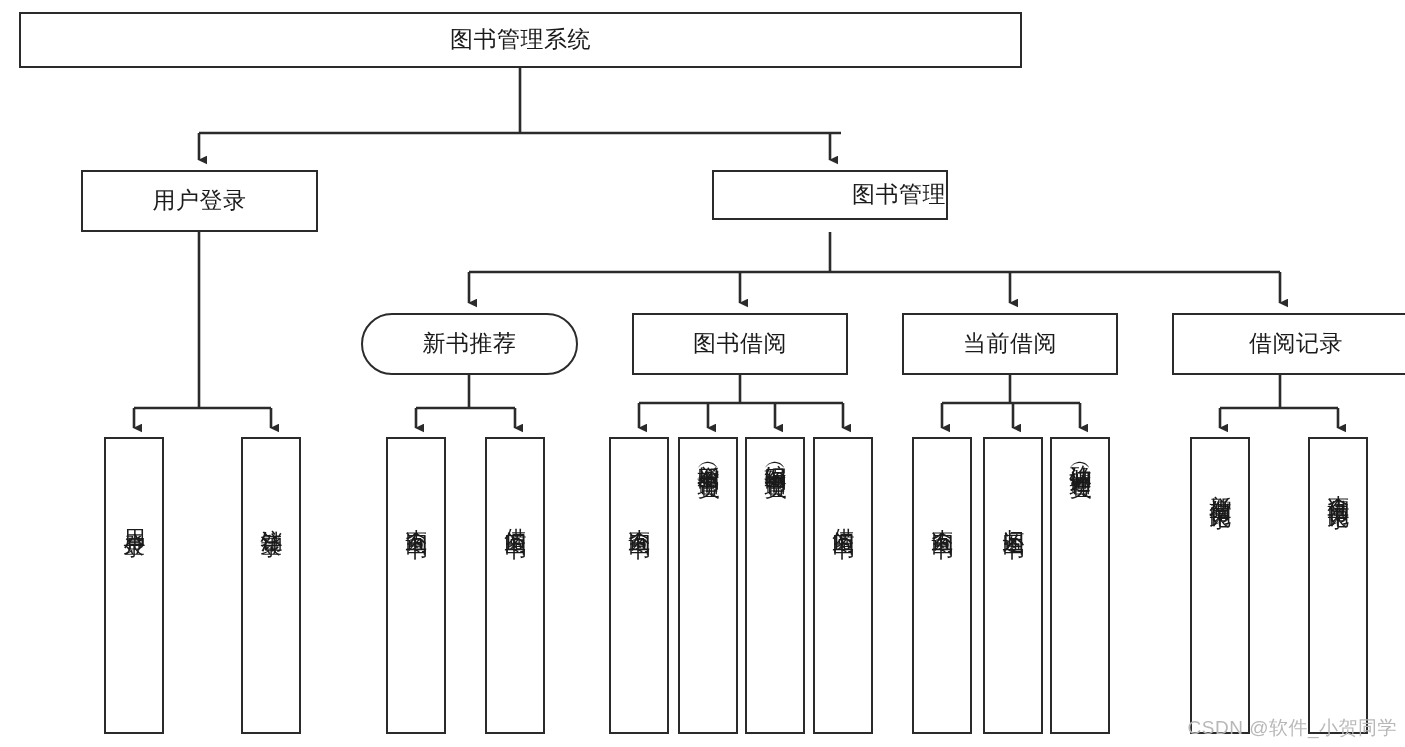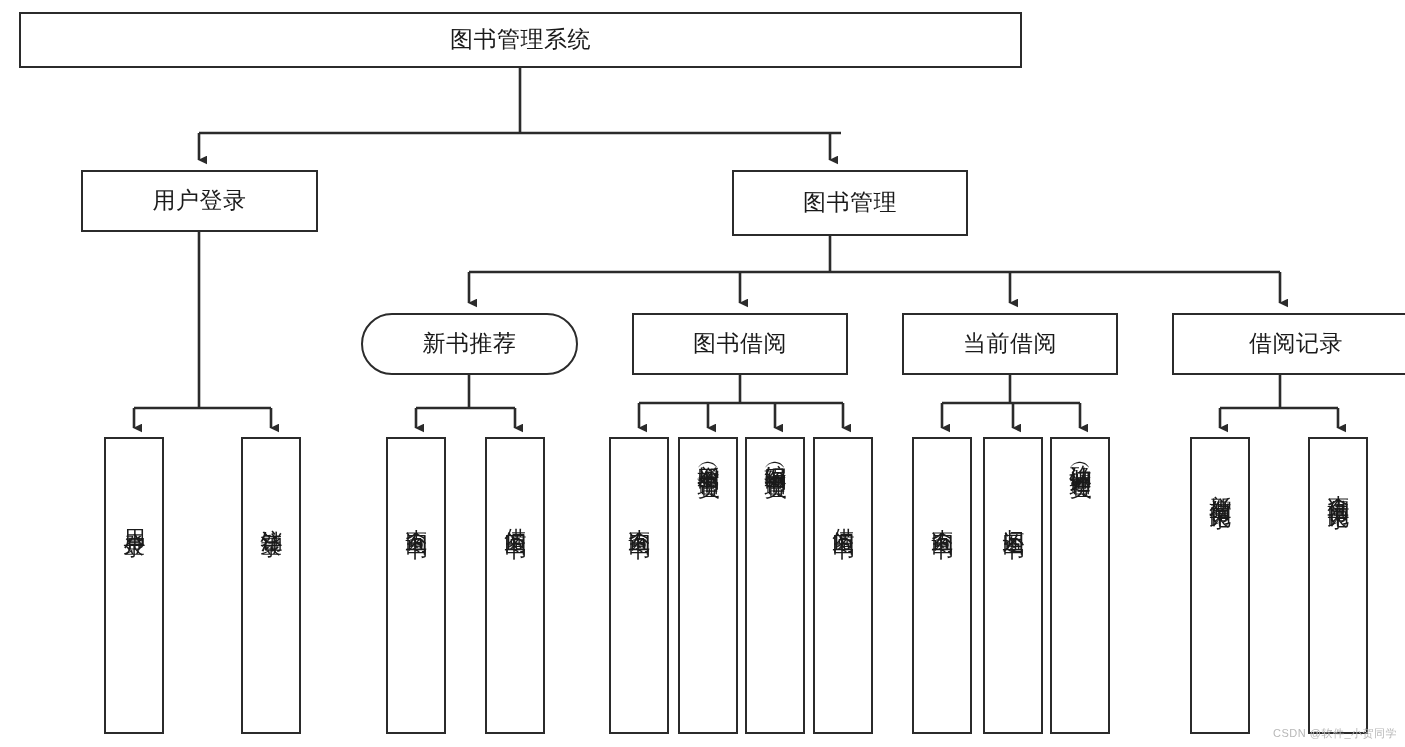--- a/index.html
+++ b/index.html
@@ -58,21 +58,21 @@
     white-space: nowrap;
     color: #1a1a1a;
   }
   .node.v.tall .vtext {
     letter-spacing: 2px;
   }
   #watermark {
     position: absolute;
     right: 8px;
     bottom: 6px;
-    font-size: 11px;
+    font-size: 19px;
     color: #b8b8b8;
     letter-spacing: 0.5px;
     white-space: nowrap;
     user-select: none;
   }
 </style>
 </head>
 <body>
 
 <div id="diagram-root">
@@ -127,21 +127,21 @@
     </g>
   </svg>
 
   <div class="node h" style="left:19px; top:12px; width:1003px; height:56px;font-family:Liberation Serif, serif;">
     <span>图书管理系统</span>
   </div>
 
   <div class="node h" style="left:81px; top:170px; width:237px; height:62px;">
     <span>用户登录</span>
   </div>
-  <div class="node h" style="left:732px; top:170px; width:236px; height:66px;">
+  <div class="node h" style="left:712px; top:170px; width:236px; height:50px;justify-content:flex-end;">
     <span>图书管理</span>
   </div>
 
   <div class="node h" style="left:361px; top:313px; width:217px; height:62px;border-radius:31px;">
     <span>新书推荐</span>
   </div>
   <div class="node h" style="left:902px; top:313px; width:216px; height:62px;">
     <span>当前借阅</span>
   </div>
   <div class="node h" style="left:632px; top:313px; width:216px; height:62px;">

